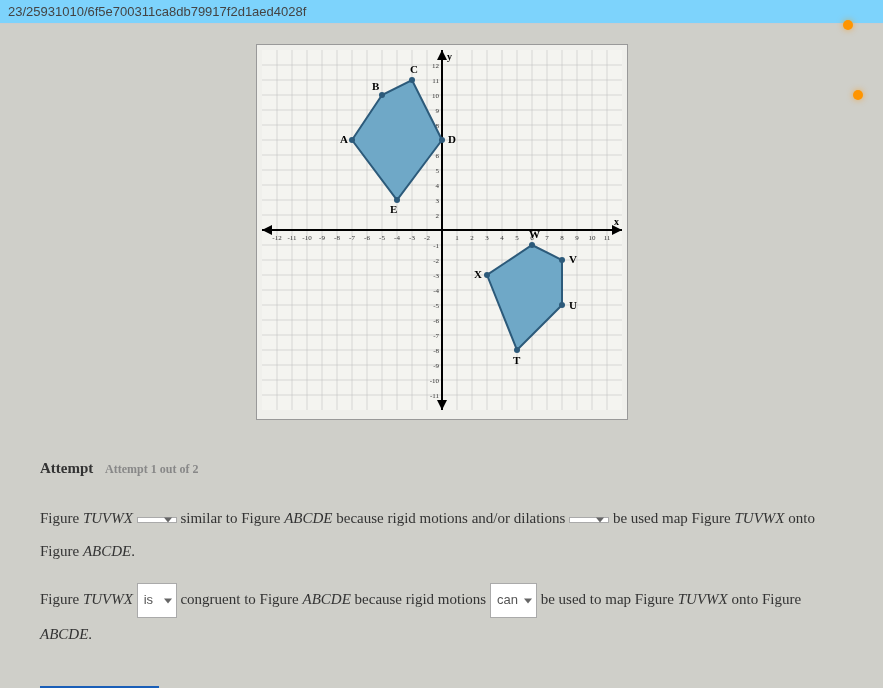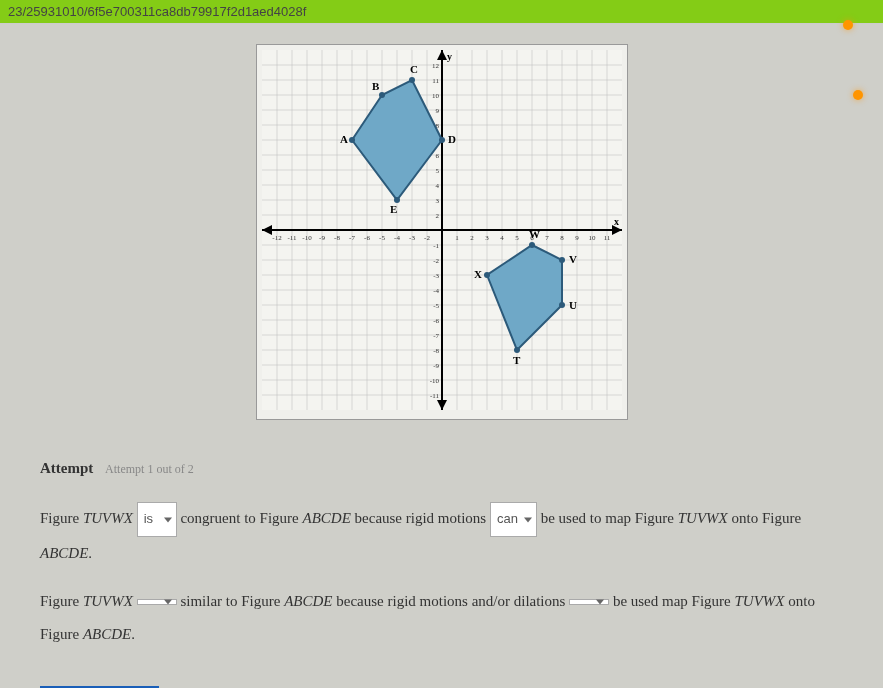--- a/index.html
+++ b/index.html
@@ -5,21 +5,21 @@
     * { box-sizing: border-box; margin: 0; padding: 0; }
     body {
       font-family: Georgia, 'Times New Roman', serif;
       background: #d0d0cc;
       width: 883px;
       height: 688px;
       overflow: hidden;
       position: relative;
     }
     .url-bar {
-      background: #84cc16;
+      background: #7dd3fc;
       padding: 4px 8px;
       font-family: Arial, sans-serif;
       font-size: 13px;
       color: #444;
       border-bottom: 1px solid #ccc;
       display: flex;
       align-items: center;
     }
     .content-area {
       padding: 10px 20px;
@@ -40,21 +40,21 @@
       padding: 0 20px;
     }
     .answer-header {
       font-size: 15px;
       color: #333;
       margin-bottom: 25px;
     }
     .answer-header .attempt {
       font-size: 12px;
       color: #888;
-      font-weight: normal;
+      font-weight: bold;
       margin-left: 8px;
     }
     .answer-para {
       font-size: 15px;
       color: #333;
       line-height: 2.2;
       margin-bottom: 15px;
     }
     .answer-para em { font-style: italic; }
     .dropdown {
@@ -247,33 +247,33 @@
   </div>
 
   <div class="answer-section">
     <div class="answer-header">
       <strong>Attempt</strong>
       <span class="attempt">Attempt 1 out of 2</span>
     </div>
 
     <p class="answer-para">
       <span>Figure </span><em>TUVWX</em>
-      <span class="dropdown">is</span>
-      <span> congruent to Figure </span><em>ABCDE</em><span> because rigid motions </span>
-      <span class="dropdown">can</span>
-      <span> be used to map Figure </span><em>TUVWX</em><span> onto Figure </span><em>ABCDE</em><span>.</span>
-    </p>
-
-    <p class="answer-para">
-      <span>Figure </span><em>TUVWX</em>
       <span class="dropdown"></span>
       <span> similar to Figure </span><em>ABCDE</em><span> because rigid motions and/or dilations </span>
       <span class="dropdown"></span>
       <span> be used </span>
       <span>map Figure </span><em>TUVWX</em><span> onto Figure </span><em>ABCDE</em><span>.</span>
     </p>
 
+    <p class="answer-para">
+      <span>Figure </span><em>TUVWX</em>
+      <span class="dropdown">is</span>
+      <span> congruent to Figure </span><em>ABCDE</em><span> because rigid motions </span>
+      <span class="dropdown">can</span>
+      <span> be used to map Figure </span><em>TUVWX</em><span> onto Figure </span><em>ABCDE</em><span>.</span>
+    </p>
+
     <div class="submit-btn">Submit Answer</div>
   </div>
 </div>
 
 <div class="orange-dot" style="top:20px; right:30px;"></div>
 <div class="orange-dot" style="top:90px; right:20px;"></div>
 
 </body></html>

